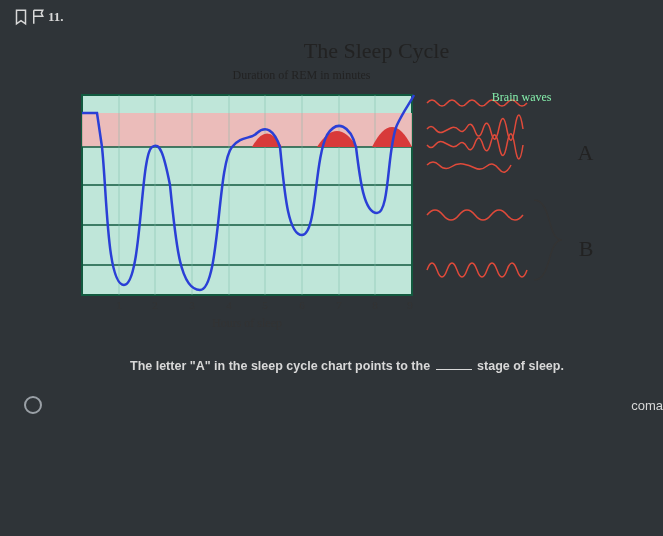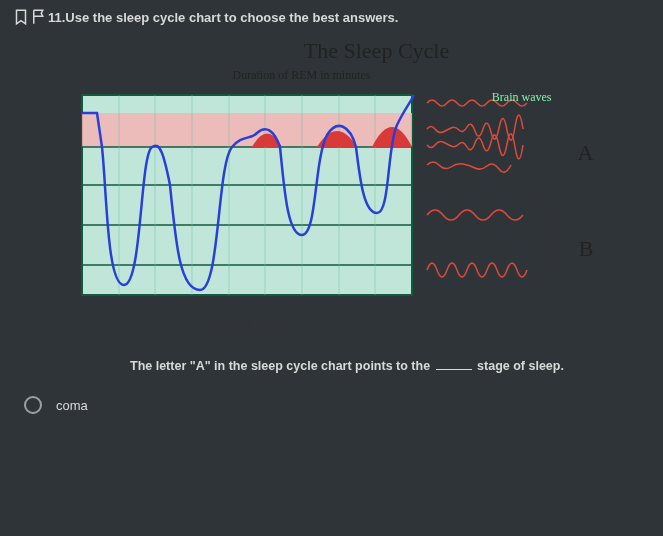--- a/index.html
+++ b/index.html
@@ -10,20 +10,21 @@
       color: #d8d8d8;
       font-family: Arial, sans-serif;
       overflow: hidden;
       position: relative;
     }
     .header {
       display: flex;
       align-items: center;
       padding: 8px 12px;
       gap: 0;
+      font-family: Liberation Serif, serif;
     }
     .icon { width: 18px; height: 18px; display: flex; align-items: center; justify-content: center; }
     .icon svg { width: 100%; height: 100%; }
     .question-num { font-weight: bold; font-size: 13px; color: #d8d8d8; }
     .question-text { font-weight: bold; font-size: 13px; color: #d8d8d8; }
     .figure {
       margin: 4px auto 0;
       width: 560px;
       position: relative;
     }
@@ -40,20 +41,21 @@
     .blank { display: inline-block; border-bottom: 1px solid #d8d8d8; width: 36px; vertical-align: baseline; margin: 0 2px;}
     .options { margin-left: 24px; }
     .opt {
       display: flex;
       align-items: center;
       gap: 14px;
       padding: 9px 0;
       font-size: 13px;
       color: #d8d8d8;
       cursor: pointer;
+      justify-content: space-between;
     }
     .radio {
       width: 18px; height: 18px;
       border: 2px solid #9aa0a6;
       border-radius: 50%;
       flex-shrink: 0;
     }
     .side-label { position: absolute; font-size: 22px; font-weight: 500; color: #222; font-family: 'Times New Roman', serif;}
   </style>
 </head>
@@ -64,21 +66,20 @@
     <svg viewBox="0 0 24 24" fill="none" stroke="#d8d8d8" stroke-width="2">
         <path d="M6 3h12v18l-6-4-6 4z"></path>
       </svg>
   </span>
   <span class="icon">
     <svg viewBox="0 0 24 24" fill="none" stroke="#d8d8d8" stroke-width="2">
         <path d="M5 3v18M5 3h12l-2 4 2 4H5"></path>
       </svg>
   </span>
   <span class="question-num">11.</span>
-  <span class="question-text">Use the sleep cycle chart to choose the best answers.</span>
 </div>
 
 <div class="figure">
   <div class="fig-title">The Sleep Cycle</div>
   <div class="duration-label">Duration of REM in minutes</div>
   <div class="brain-label">Brain waves</div>
 
   <svg class="chart" width="560" height="260" viewBox="0 0 560 260">
 
     <rect x="30" y="10" width="330" height="200" fill="#bfe6d9" stroke="#125a3f" stroke-width="2"></rect>

